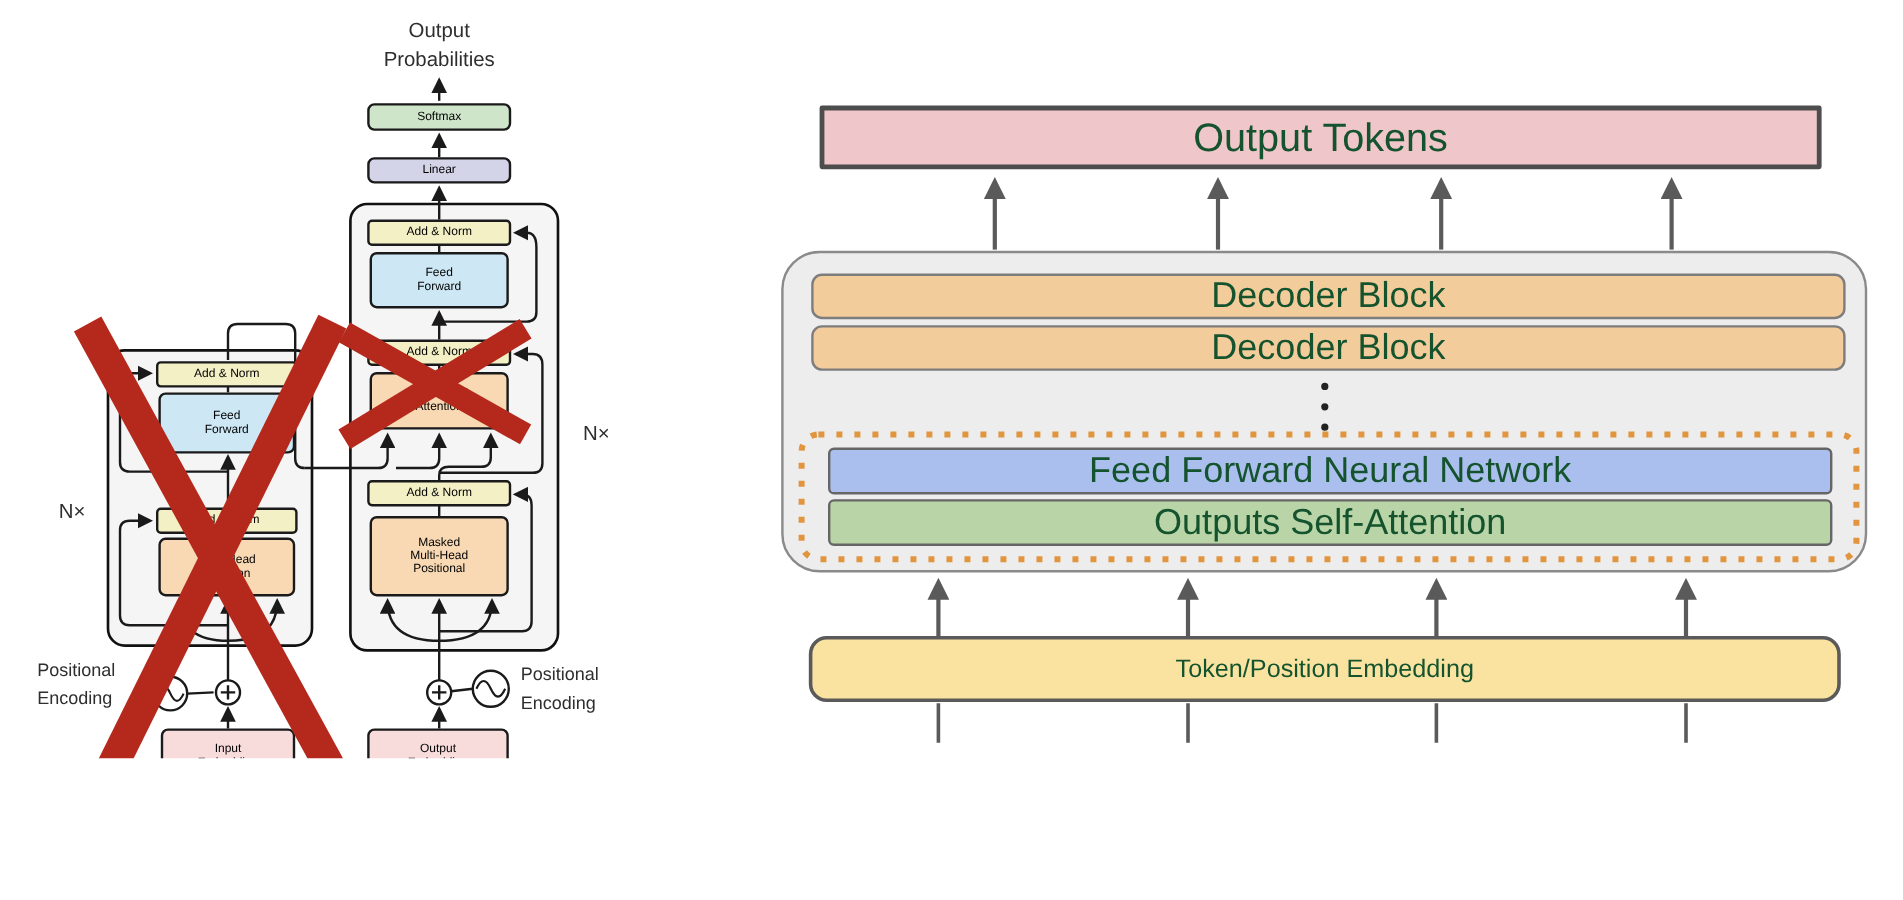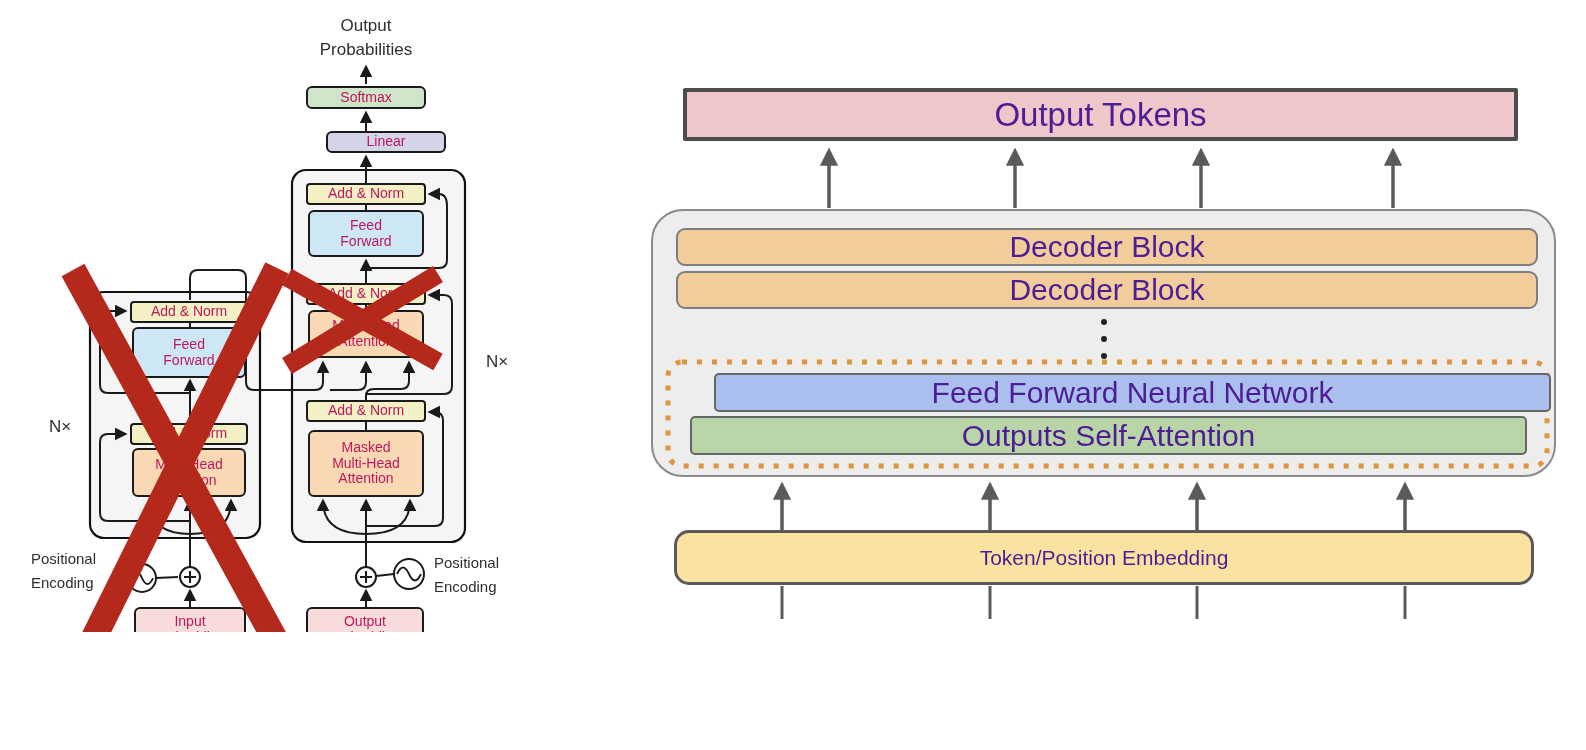--- a/index.html
+++ b/index.html
@@ -4,27 +4,27 @@
 <style>
   html,body{margin:0;padding:0;background:#fff;}
   #canvas{position:relative;width:1586px;height:632px;background:#fff;overflow:hidden;
           font-family:"Liberation Sans", sans-serif;}
   svg{position:absolute;left:0;top:0;pointer-events:none;}
   .layer1{z-index:1;} .layer2{z-index:2;} .layer4{z-index:4;}
 
   
   .lbox{position:absolute;box-sizing:border-box;border:2px solid #1a1a1a;border-radius:6px;
         display:flex;align-items:center;justify-content:center;text-align:center;
-        font-size:14px;line-height:1.12;color:#be185d;white-space:pre-line;z-index:2;}
+        font-size:10px;line-height:1.12;color:#000000;white-space:pre-line;z-index:2;}
   .an{border-radius:4px;background:var(--c-addnorm_yellow);}
   .llabel{position:absolute;color:#2e2e2e;font-size:15px;white-space:pre-line;z-index:2;
           text-align:center;}
   
   .rbar{position:absolute;box-sizing:border-box;display:flex;align-items:center;justify-content:center;
-        color:#4c1d95;z-index:3;white-space:nowrap;}
+        color:#14532d;z-index:3;white-space:nowrap;}
 </style>
 </head>
 <body>
 
 <div id="canvas">
 
   <svg class="layer1" width="1586" height="750" viewBox="0 0 1586 750">
     <defs>
       <marker id="mb" viewBox="0 0 10 10" refX="8" refY="5" markerWidth="6.5" markerHeight="6.5" orient="auto-start-reverse">
         <path d="M0,0 L10,5 L0,10 z" fill="#1a1a1a"></path>
@@ -99,32 +99,32 @@
     <g stroke="#1a1a1a" fill="none">
       <circle cx="409" cy="574" r="15" stroke-width="2" fill="#fff"></circle>
       <path d="M397,574 Q403,561 409,574 Q415,587 421,574" stroke-width="1.8"></path>
     </g>
   </svg>
 
   <div class="llabel" style="left:286px;top:14px;width:160px;font-size:17px;line-height:1.42;">Output
 Probabilities</div>
 
   <div class="lbox" style="left:306px;top:86px;width:120px;height:23px;background:var(--c-softmax_green);">Softmax</div>
-  <div class="lbox" style="left:306px;top:131px;width:120px;height:22px;background:var(--c-linear_purple);margin-left:20px;">Linear</div>
+  <div class="lbox" style="left:306px;top:131px;width:120px;height:22px;background:var(--c-linear_purple);">Linear</div>
 
   <div class="lbox an" style="left:306px;top:183px;width:120px;height:22px;">Add &amp; Norm</div>
   <div class="lbox" style="left:308px;top:210px;width:116px;height:47px;background:var(--c-ff_blue);">Feed
 Forward</div>
   <div class="lbox an" style="left:306px;top:283px;width:120px;height:22px;">Add &amp; Norm</div>
   <div class="lbox" style="left:308px;top:310px;width:116px;height:48px;background:var(--c-attention_orange);">Multi-Head
 Attention</div>
   <div class="lbox an" style="left:306px;top:400px;width:120px;height:22px;">Add &amp; Norm</div>
   <div class="lbox" style="left:308px;top:430px;width:116px;height:67px;background:var(--c-attention_orange);">Masked
 Multi-Head
-Attention</div>
+Positional</div>
 
   <div class="lbox an" style="left:130px;top:301px;width:118px;height:22px;">Add &amp; Norm</div>
   <div class="lbox" style="left:132px;top:327px;width:114px;height:51px;background:var(--c-ff_blue);">Feed
 Forward</div>
   <div class="lbox an" style="left:130px;top:423px;width:118px;height:22px;">Add &amp; Norm</div>
   <div class="lbox" style="left:132px;top:448px;width:114px;height:49px;background:var(--c-attention_orange);">Multi-Head
 Attention</div>
 
   <div class="lbox" style="left:134px;top:607px;width:112px;height:46px;background:var(--c-embedding_pink);">Input
 Embedding</div>
@@ -192,21 +192,21 @@
 
   <div class="rbar" style="left:683px;top:88px;width:835px;height:53px;background:var(--c-output_pink);
        border:4px solid var(--c-dark_border);border-radius:2px;font-size:33px;">Output Tokens</div>
 
   <div class="rbar" style="left:676px;top:228px;width:862px;height:38px;background:var(--c-decoder_orange);
        border:2px solid #7d7d7d;border-radius:9px;font-size:30px;">Decoder Block</div>
   <div class="rbar" style="left:676px;top:271px;width:862px;height:38px;background:var(--c-decoder_orange);
        border:2px solid #7d7d7d;border-radius:9px;font-size:30px;">Decoder Block</div>
 
   <div class="rbar" style="left:690px;top:373px;width:837px;height:39px;background:var(--c-ffnn_blue);
-       border:2px solid #666;border-radius:5px;font-size:30px;margin-left:24px;">Feed Forward Neural Network</div>
+       border:2px solid #666;border-radius:5px;font-size:30px;">Feed Forward Neural Network</div>
   <div class="rbar" style="left:690px;top:416px;width:837px;height:39px;background:var(--c-msa_green);
        border:2px solid #666;border-radius:5px;font-size:30px;">Outputs Self-Attention</div>
 
   <div class="rbar" style="left:674px;top:530px;width:860px;height:55px;background:var(--c-embedding_yellow);
        border:3px solid #5a5a5a;border-radius:15px;font-size:21px;">Token/Position Embedding</div>
 
 
 </div>
 
 </body></html>

